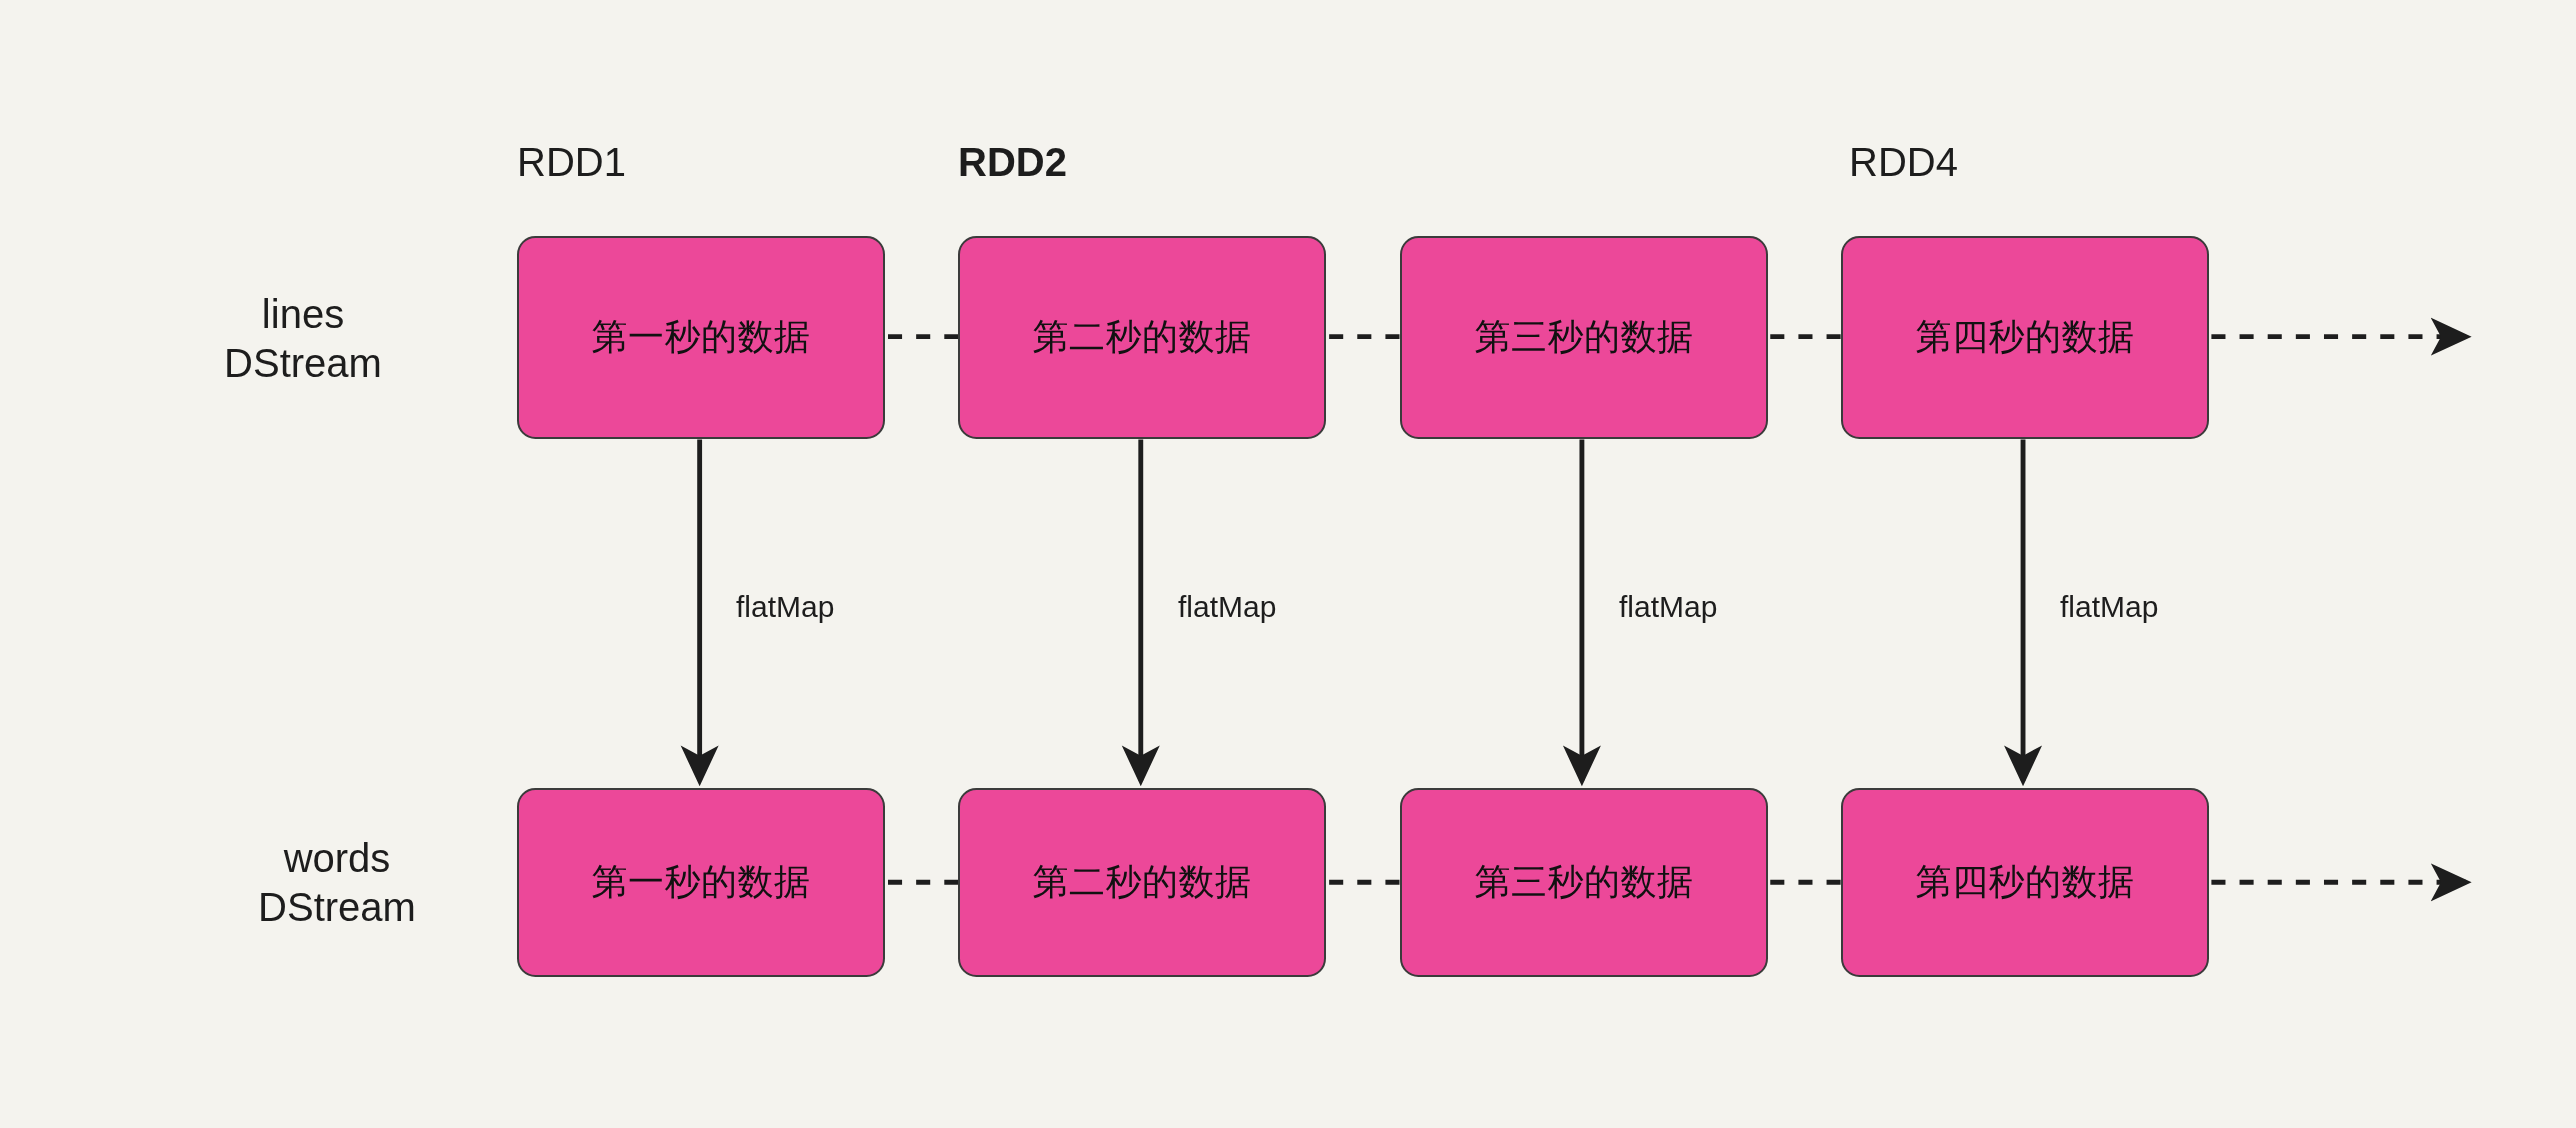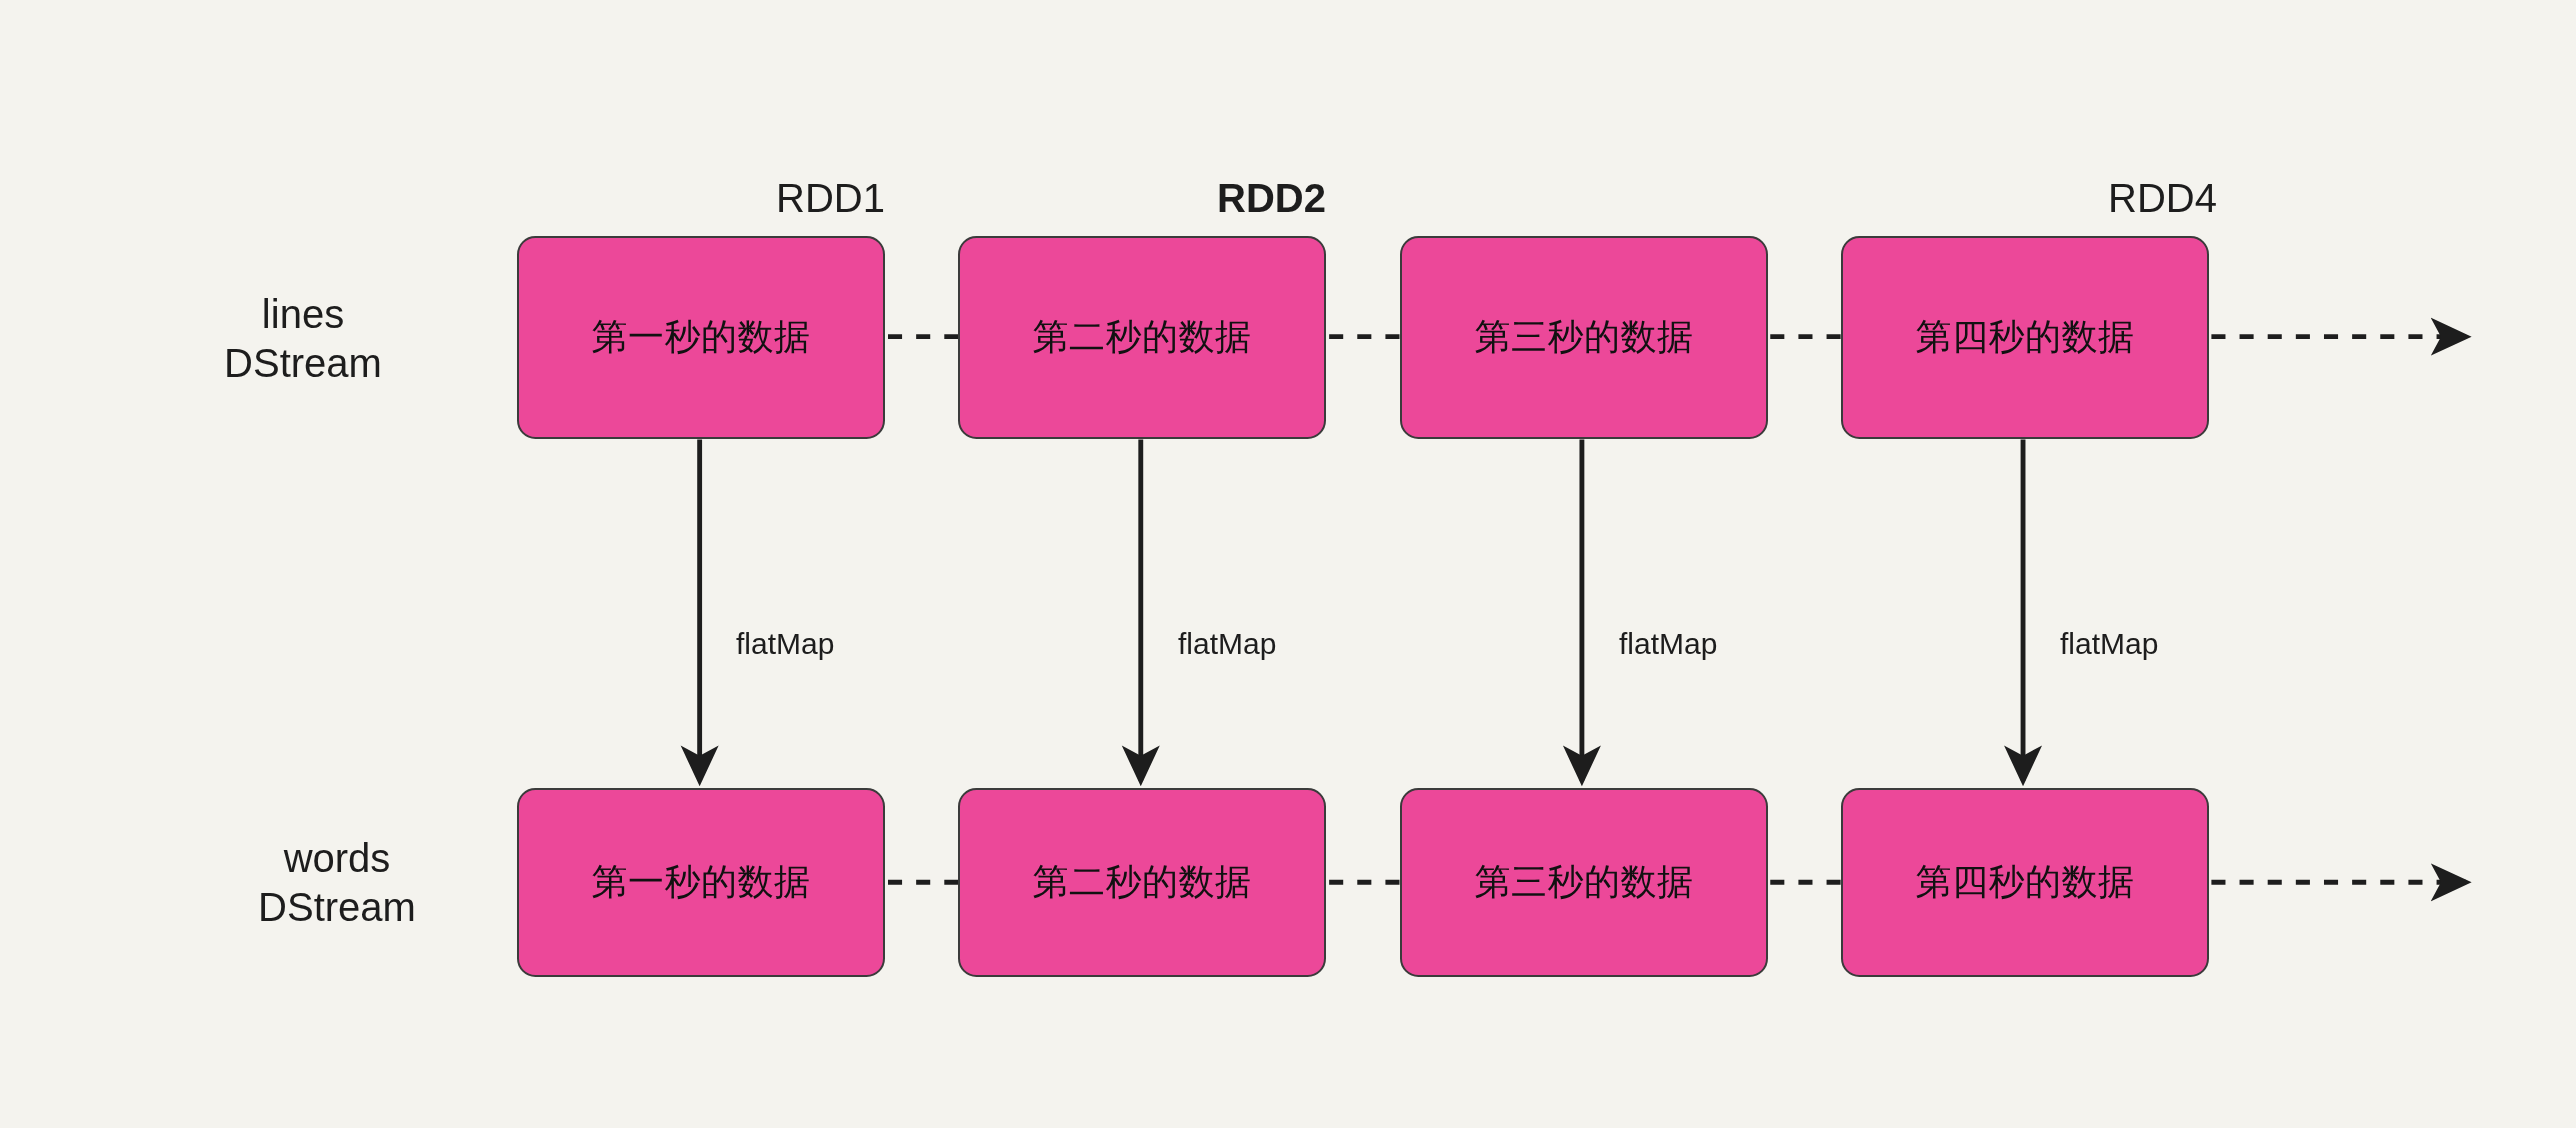--- a/index.html
+++ b/index.html
@@ -28,25 +28,24 @@
     width: 2576px;
     height: 1128px;
     pointer-events: none;
   }
 
   
   .rdd-header {
     position: absolute;
     height: 49px;
     line-height: 49px;
-    text-align: right;
+    text-align: left;
     font-size: 40px;
     color: #1d1d1d;
     white-space: nowrap;
-    margin-top: 36px;
   }
 
   
   .row-label {
     position: absolute;
     width: 346px;
     text-align: center;
     font-size: 40px;
     line-height: 1.22;
     color: #1d1d1d;
@@ -72,21 +71,20 @@
     white-space: nowrap;
   }
 
   
   .edge-label {
     position: absolute;
     font-size: 30px;
     color: #1d1d1d;
     white-space: nowrap;
     text-align: left;
-    margin-top: 37px;
   }
 </style>
 </head>
 <body>
 
 <div id="diagram-root">
 
   <svg id="connector-layer" viewBox="0 0 4758 2084" width="2576" height="1128" xmlns="http://www.w3.org/2000/svg">
     <defs>
       <marker id="arrow-solid" markerWidth="9" markerHeight="9" refX="7.2" refY="4.5" orient="auto" markerUnits="strokeWidth">

